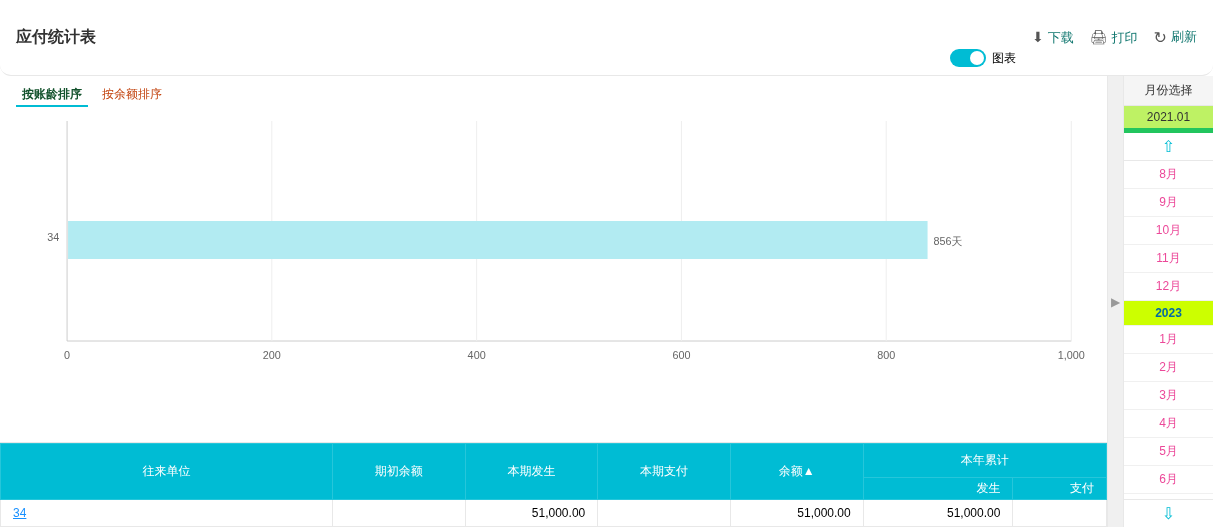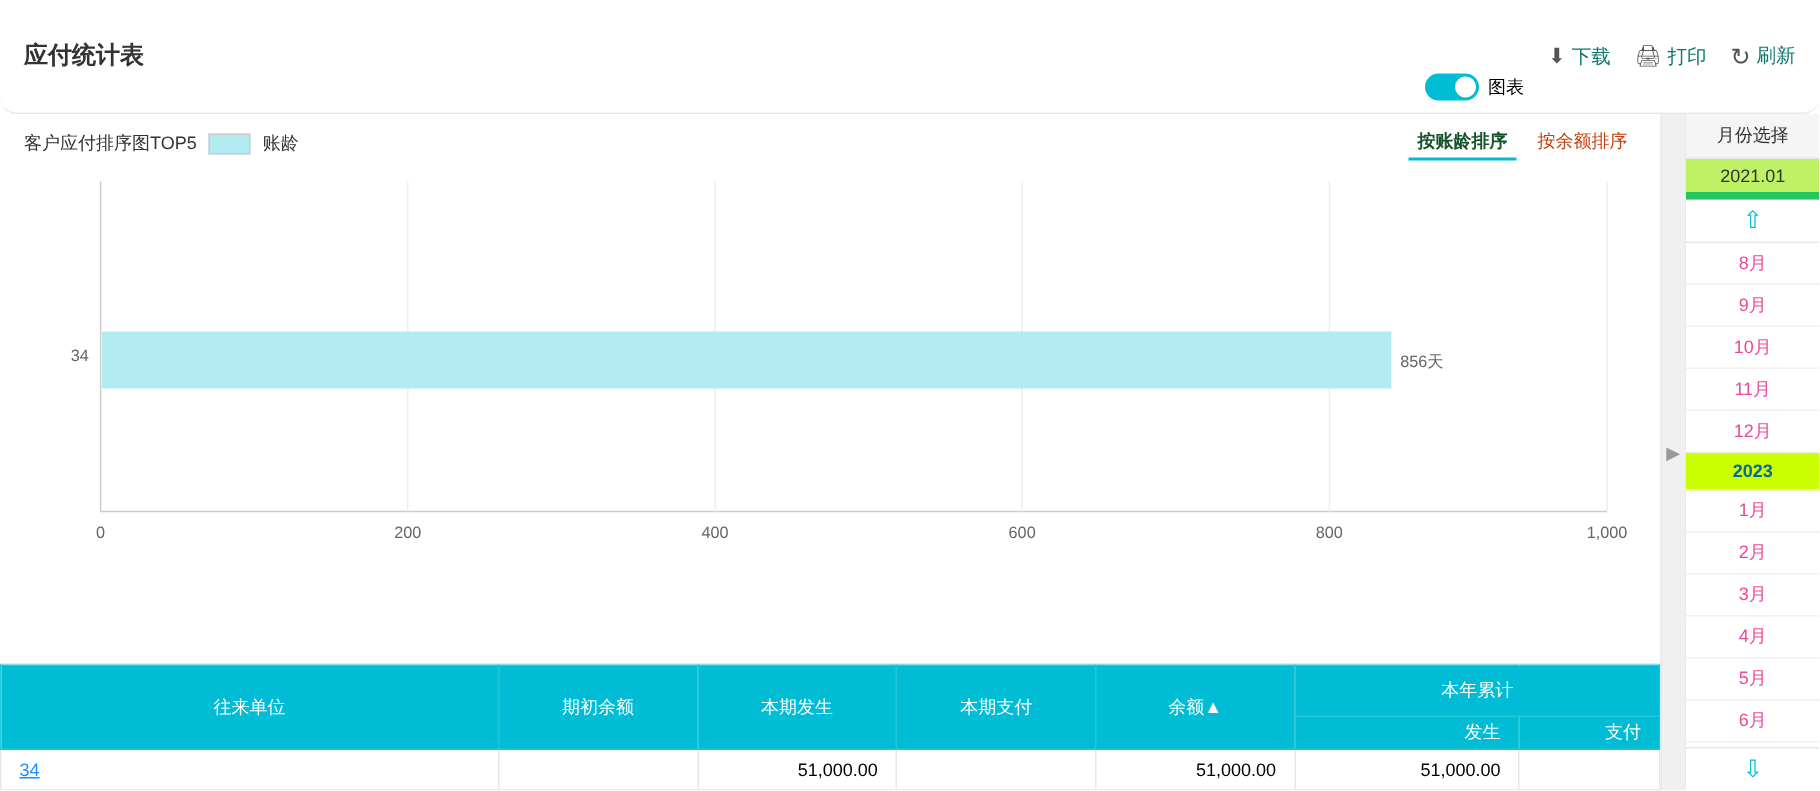--- a/index.html
+++ b/index.html
@@ -85,25 +85,20 @@
         <span>刷新</span>
       </div>
     </div>
   </div>
 
   <div class="main-content">
 
     <div class="chart-area">
 
       <div class="chart-controls">
-        <div class="chart-legend">
-          <span>客户应付排序图TOP5</span>
-          <div class="legend-box"></div>
-          <span>账龄</span>
-        </div>
         <div class="sort-controls">
           <span class="sort-btn active">按账龄排序</span>
           <span class="sort-btn">按余额排序</span>
         </div>
       </div>
 
       <div class="bar-chart-container">
         <svg class="chart-svg" viewBox="0 0 1100 280" preserveAspectRatio="none">
 
           <line x1="60" y1="10" x2="60" y2="230" stroke="#ccc" stroke-width="1"></line>

